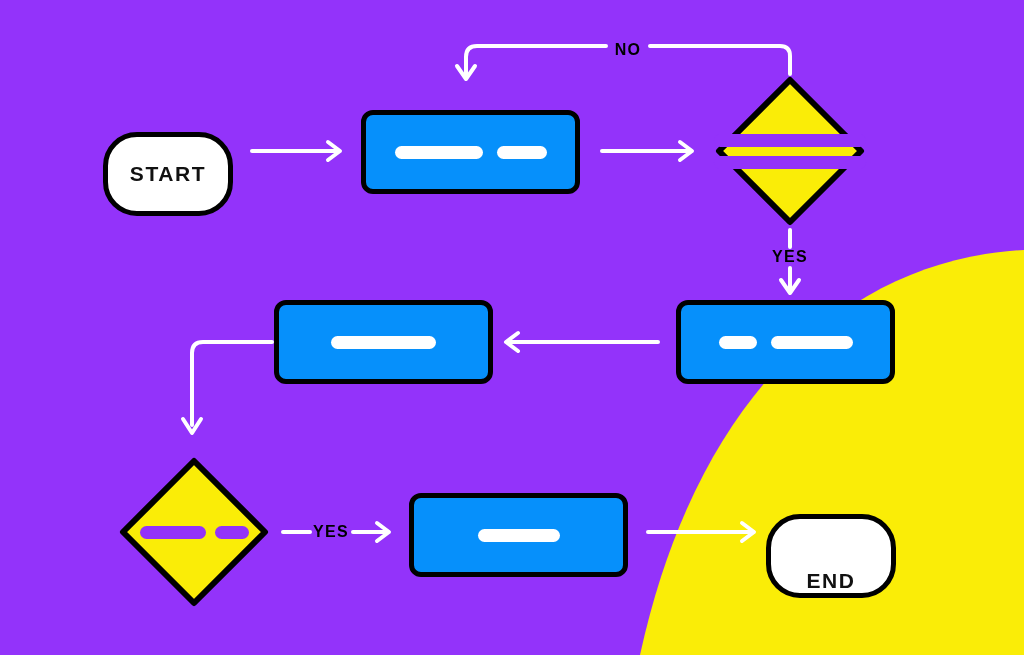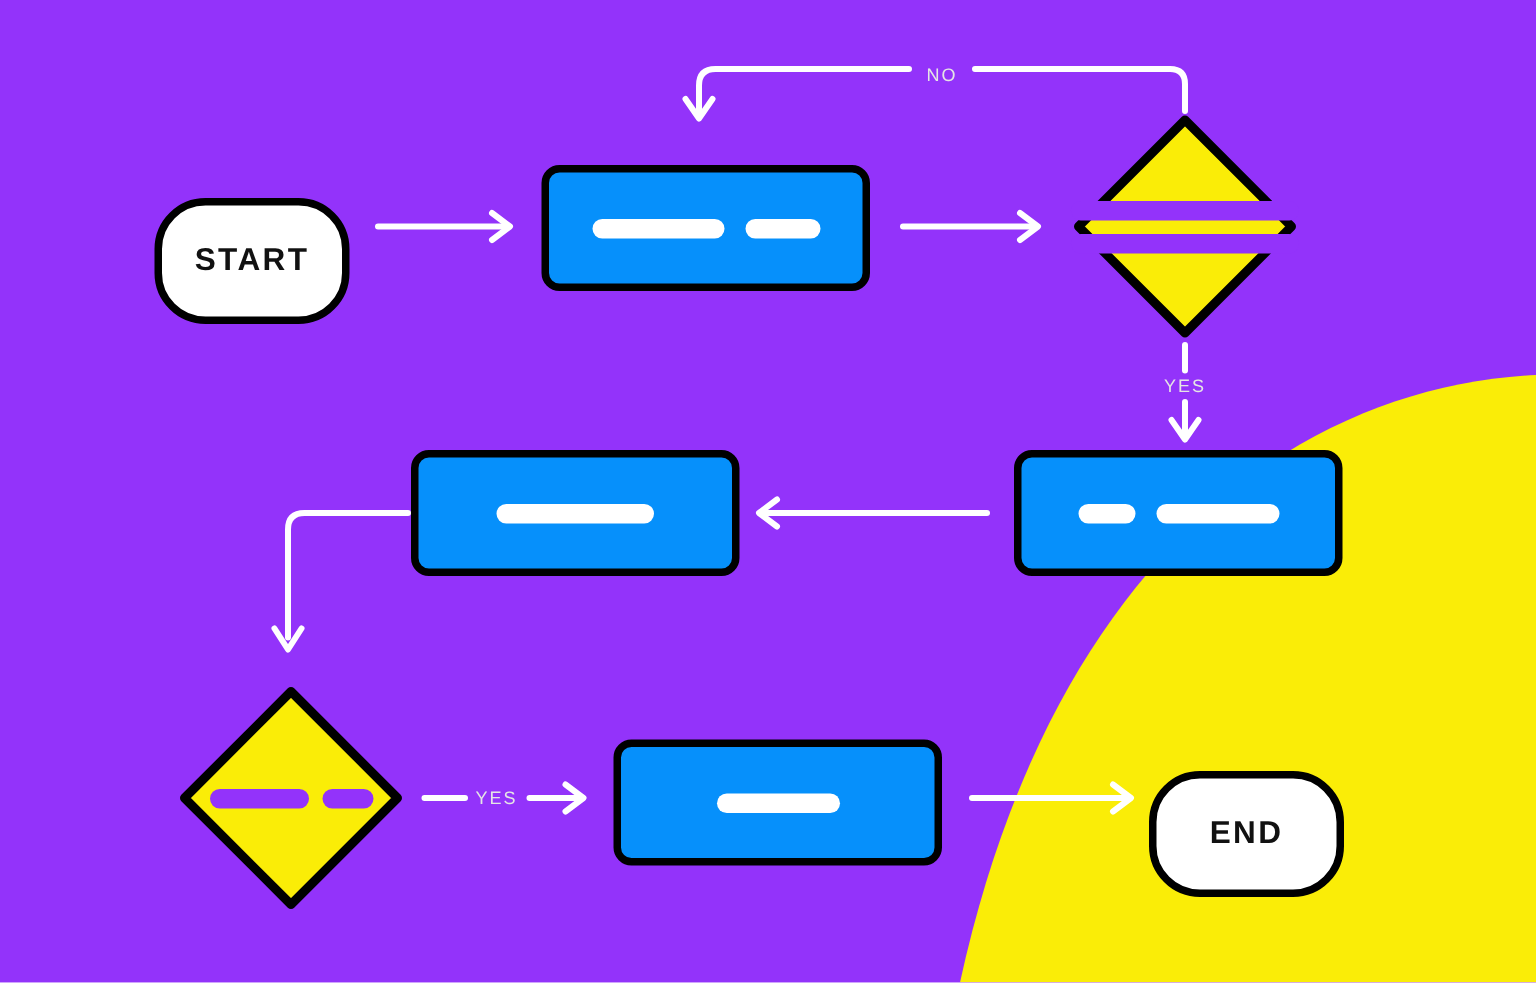--- a/index.html
+++ b/index.html
@@ -72,23 +72,23 @@
     align-items: center;
     justify-content: center;
     gap: 9px;
     flex-wrap: wrap;
     width: 100%;
   }
   .decision .bar { background: #9333fa; }
 
   .edge-label {
     position: absolute;
-    color: #e5e5e5;
-    font-size: 12px;
-    font-weight: normal;
+    color: #000000;
+    font-size: 16px;
+    font-weight: bold;
     letter-spacing: 1.3px;
     transform: translate(-50%, -50%);
     white-space: nowrap;
   }
 </style>
 </head>
 <body>
 
 <div id="canvas">
 
@@ -179,21 +179,21 @@
     <div class="diamond-content">
       <span class="bar" style="width:66px;"></span>
       <span class="bar" style="width:34px;"></span>
     </div>
   </div>
 
   <div class="node process" style="left:409px; top:493px; width:219px; height:84px;">
     <span class="bar" style="width:82px;"></span>
   </div>
 
-  <div class="node terminal" style="left:766px; top:491px; width:130px; height:84px;">
+  <div class="node terminal" style="left:766px; top:491px; width:130px; height:84px;align-items:flex-end;">
     <span class="terminal-label">END</span>
   </div>
 
   <span class="edge-label" style="left:628px; top:50px;">NO</span>
   <span class="edge-label" style="left:790px; top:257px;">YES</span>
   <span class="edge-label" style="left:331px; top:532px;">YES</span>
 
 </div>
 
 </body></html>

